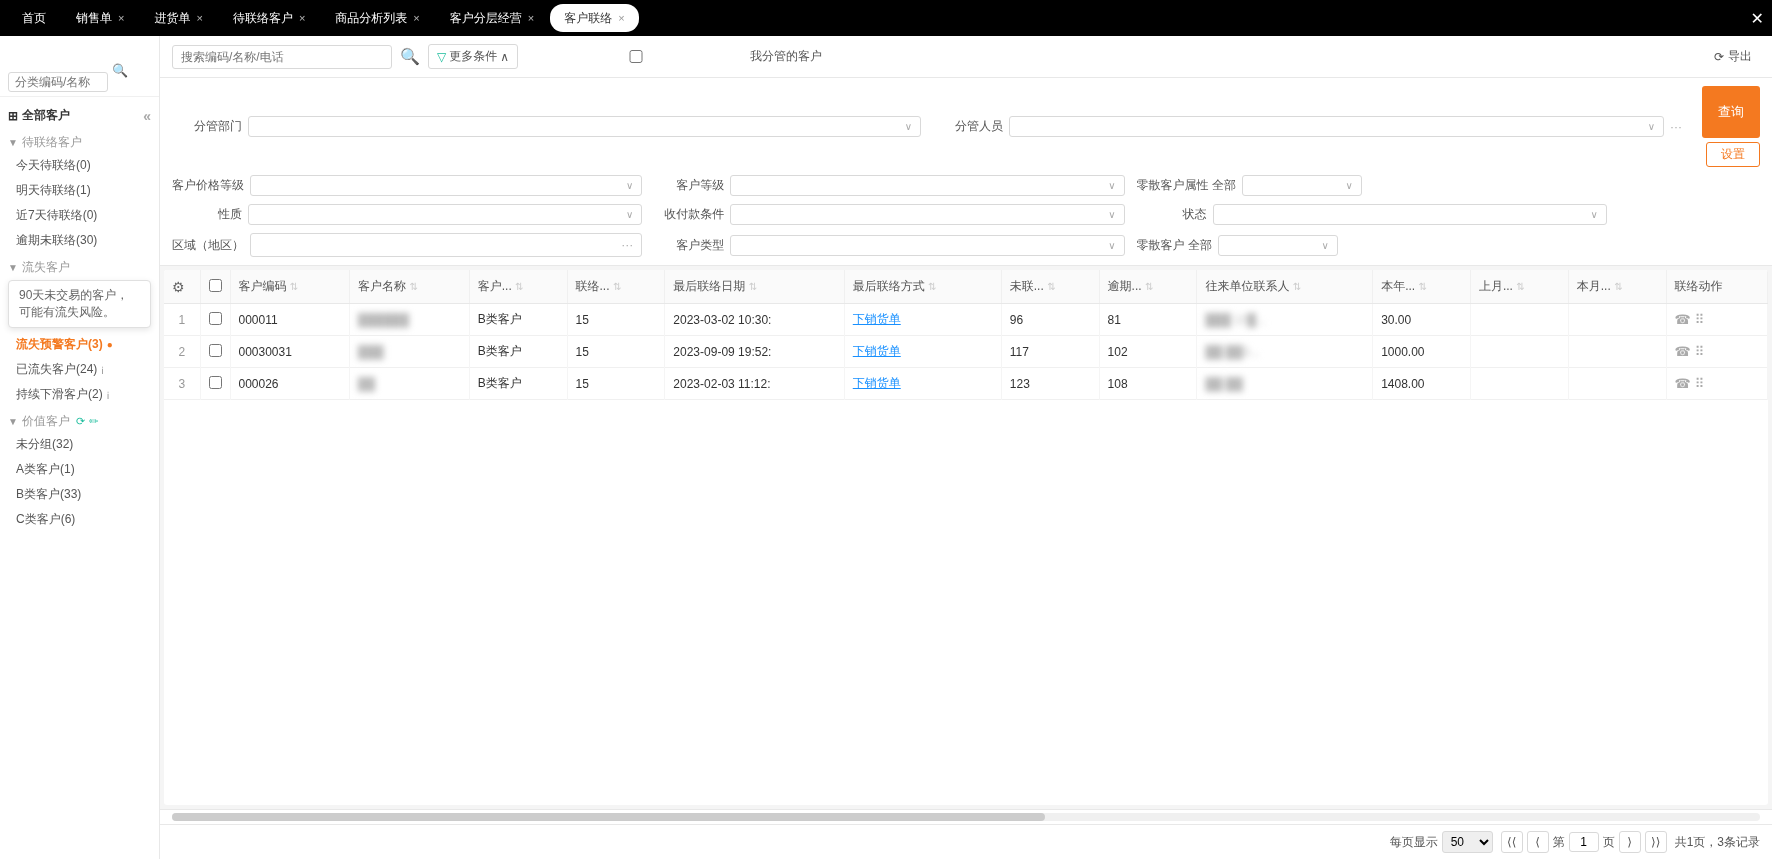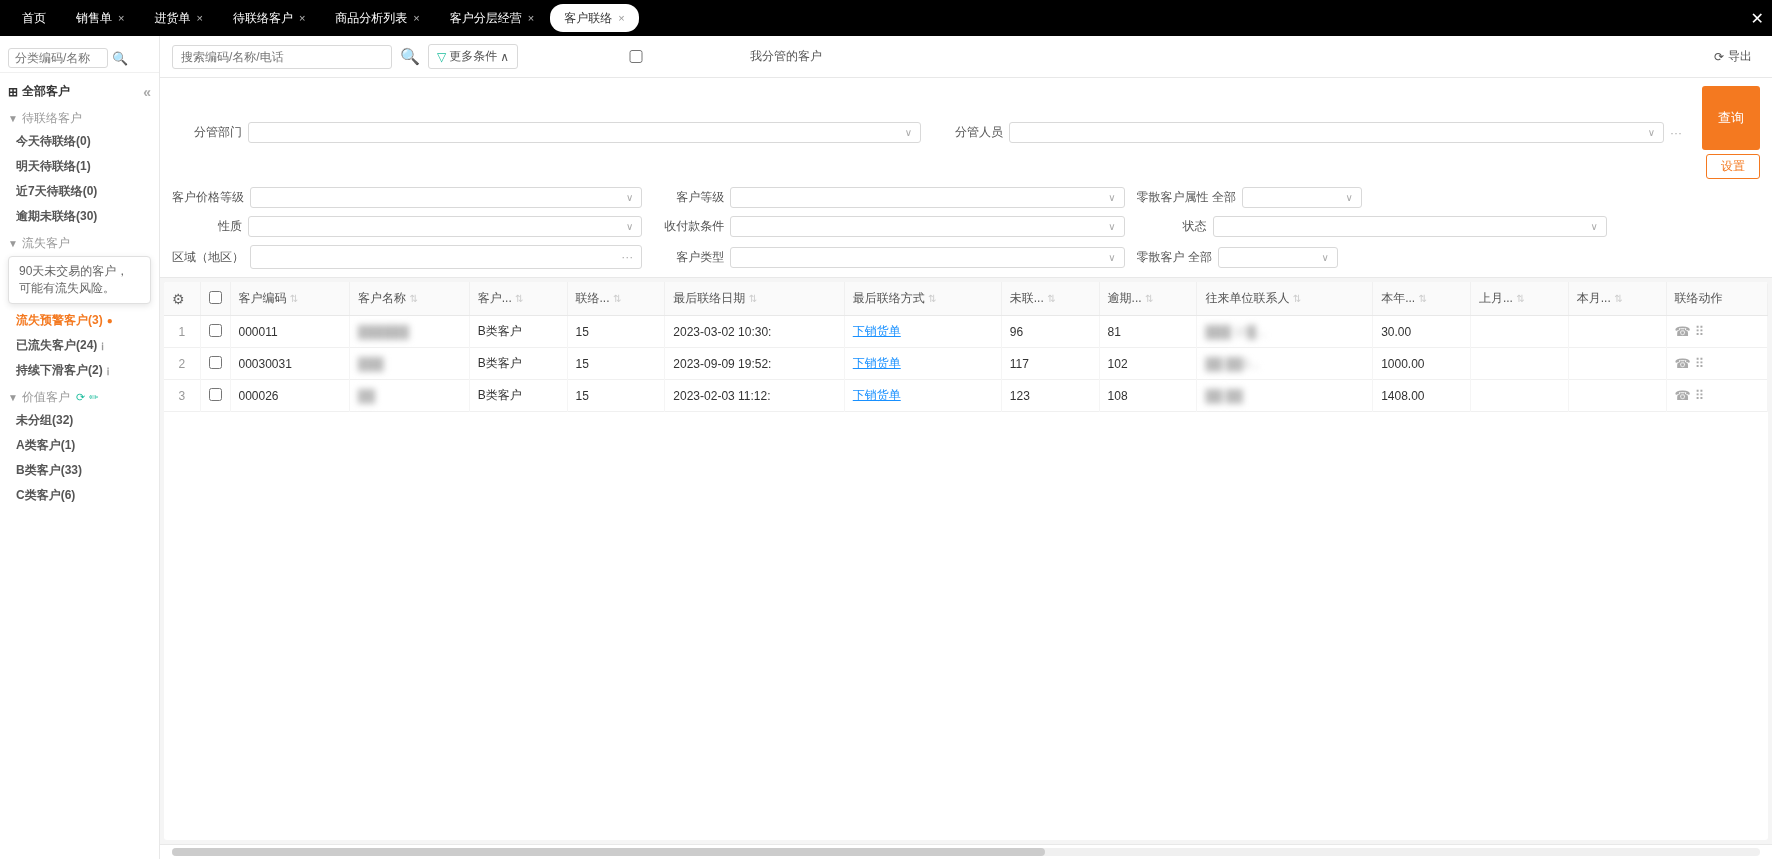--- a/index.html
+++ b/index.html
@@ -30,33 +30,33 @@
     .sidebar {
       width: 160px; background: #fff; border-right: 1px solid #e8e8e8;
       flex-shrink: 0; overflow-y: auto; padding: 8px 0;
     }
     .sidebar-search {
       display: flex; align-items: center; padding: 4px 8px; gap: 4px;
       border-bottom: 1px solid #f0f0f0; margin-bottom: 6px;
     }
     .sidebar-search input {
       border: 1px solid #d9d9d9; border-radius: 3px; padding: 2px 6px;
-      font-size: 12px; width: 100px; outline: none;
+      font-size: 12px; width: 100px; outline: none; margin-top: 24px;
     }
     .sidebar-search .search-icon { color: #aaa; font-size: 13px; cursor: pointer; }
 
     .sidebar-group-header {
       display: flex; align-items: center; padding: 4px 8px; font-weight: bold;
       color: #333; cursor: pointer; gap: 4px; justify-content: space-between;
     }
     .sidebar-group-header .left { display: flex; align-items: center; gap: 4px; }
     .sidebar-group-header .collapse-btn { color: #aaa; font-size: 14px; }
     .sidebar-item {
       padding: 4px 8px 4px 16px; cursor: pointer; color: #555;
-      display: flex; align-items: center; gap: 4px; font-weight: bold;
+      display: flex; align-items: center; gap: 4px;
     }
     .sidebar-item.active { color: #f47920; font-weight: bold; }
     .sidebar-section-title {
       padding: 6px 8px 2px 8px; color: #999; font-size: 11px;
       display: flex; align-items: center; gap: 4px; cursor: pointer;
     }
     .sidebar-section-title .arrow { font-size: 10px; }
 
     .tooltip-box {
       background: #fff; border: 1px solid #e0e0e0; border-radius: 4px;
@@ -107,21 +107,21 @@
       padding: 4px 8px; font-size: 12px; background: #fff;
       display: flex; align-items: center; justify-content: space-between;
       cursor: pointer; position: relative;
     }
     .filter-select .chevron { color: #aaa; font-size: 10px; }
     .filter-action-right {
       display: flex; flex-direction: column; gap: 4px; align-items: flex-end; margin-left: 8px;
     }
     .query-btn {
       background: #f47920; color: #fff; border: none; border-radius: 3px;
-      padding: 23px 16px; cursor: pointer; font-size: 13px;
+      padding: 17px 16px; cursor: pointer; font-size: 13px;
     }
     .settings-btn {
       background: #fff; color: #f47920; border: 1px solid #f47920; border-radius: 3px;
       padding: 3px 14px; cursor: pointer; font-size: 12px;
     }
     .more-dots { color: #aaa; cursor: pointer; }
 
     
     .table-area { flex: 1; overflow: auto; background: #fff; margin: 4px; border-radius: 3px; }
     table { width: 100%; border-collapse: collapse; }
@@ -542,15 +542,35 @@
             </tbody>
         </table>
       </div>
 
       <div class="scroll-bar-area">
         <div class="scroll-track">
           <div class="scroll-thumb"></div>
         </div>
       </div>
 
+      <div class="table-footer">
+        <div class="footer-page-size">
+          <span>每页显示</span>
+          <select>
+            <option>50</option>
+            <option>100</option>
+            <option>200</option>
+          </select>
+        </div>
+        <div class="pagination">
+          <div class="page-btn">⟨⟨</div>
+          <div class="page-btn">⟨</div>
+          <span>第</span>
+          <input class="page-input" type="text" value="1" style="">
+          <span>页</span>
+          <div class="page-btn">⟩</div>
+          <div class="page-btn">⟩⟩</div>
+        </div>
+        <span>共1页，3条记录</span>
+      </div>
     </div>
   </div>
 </div>
 
 </body></html>

